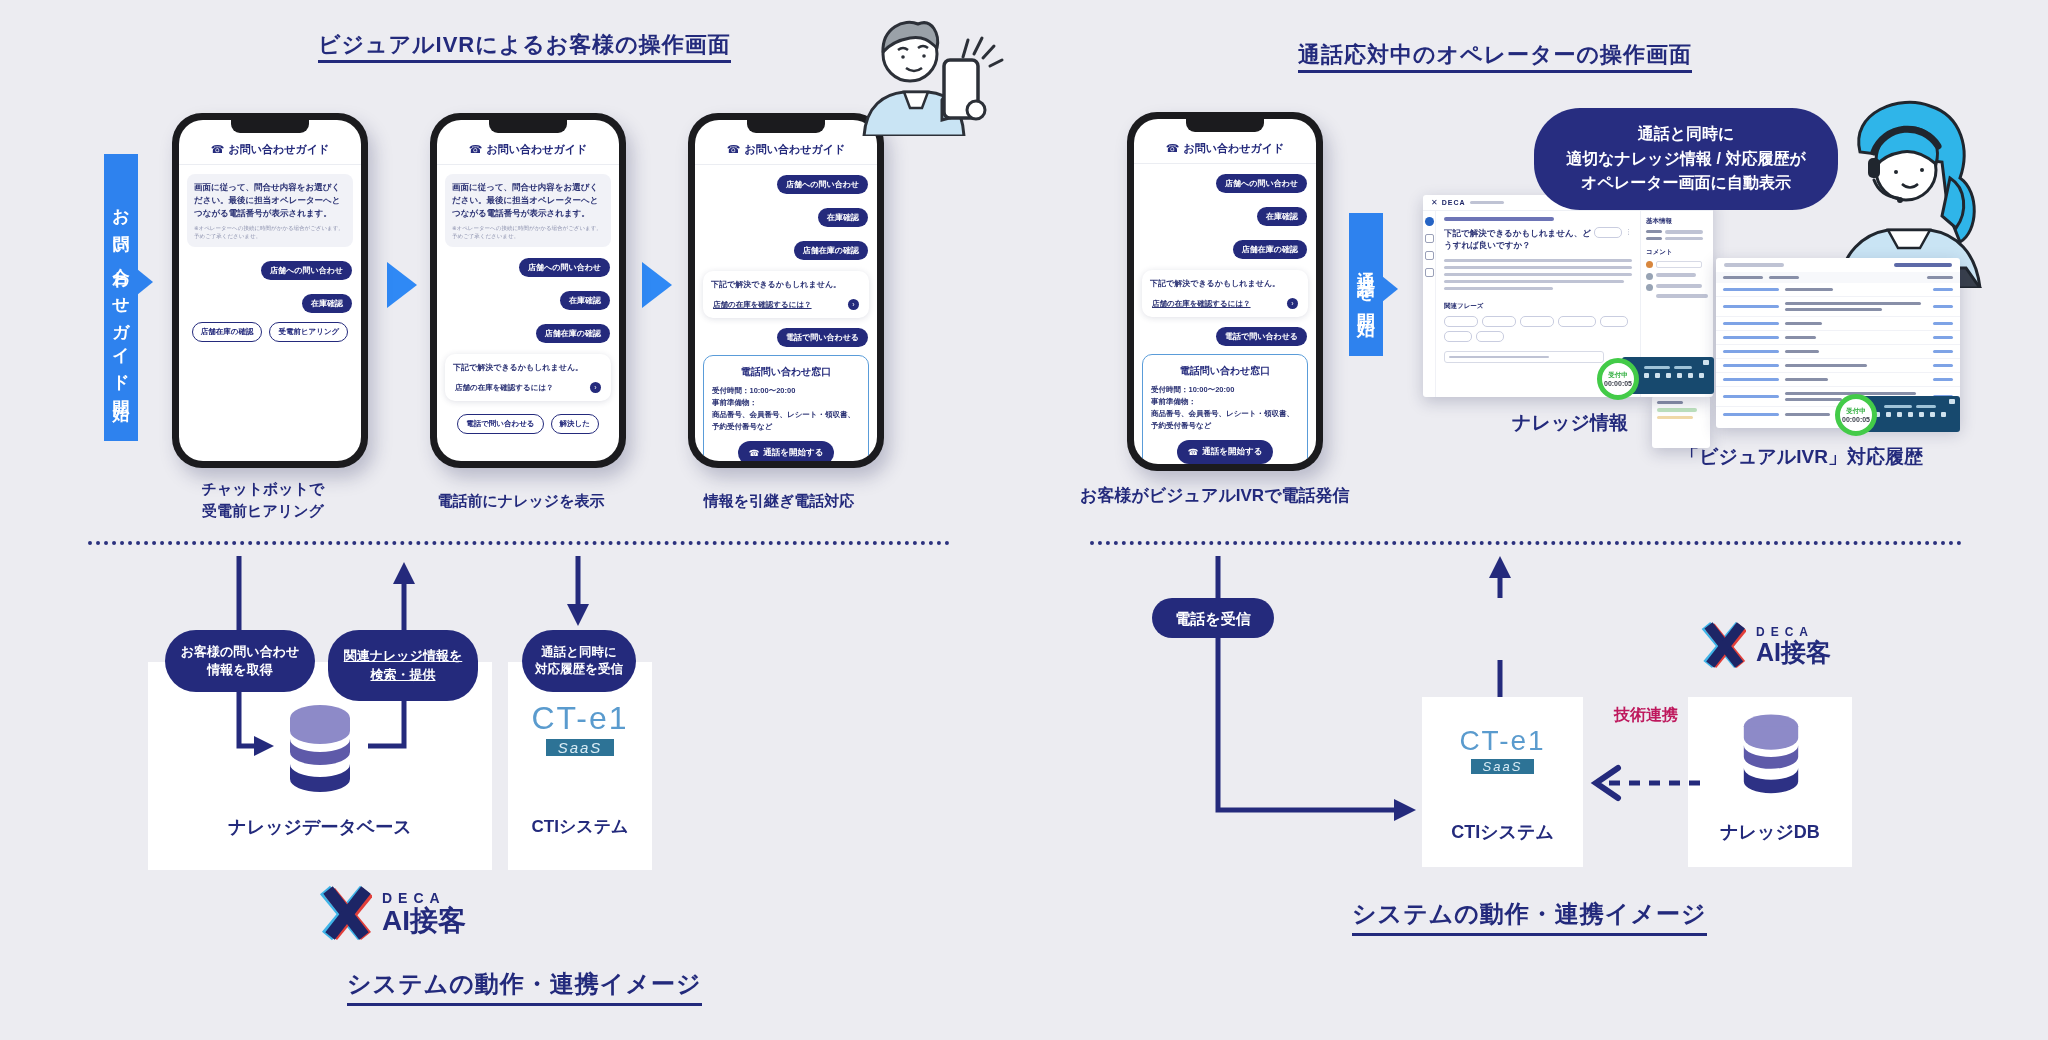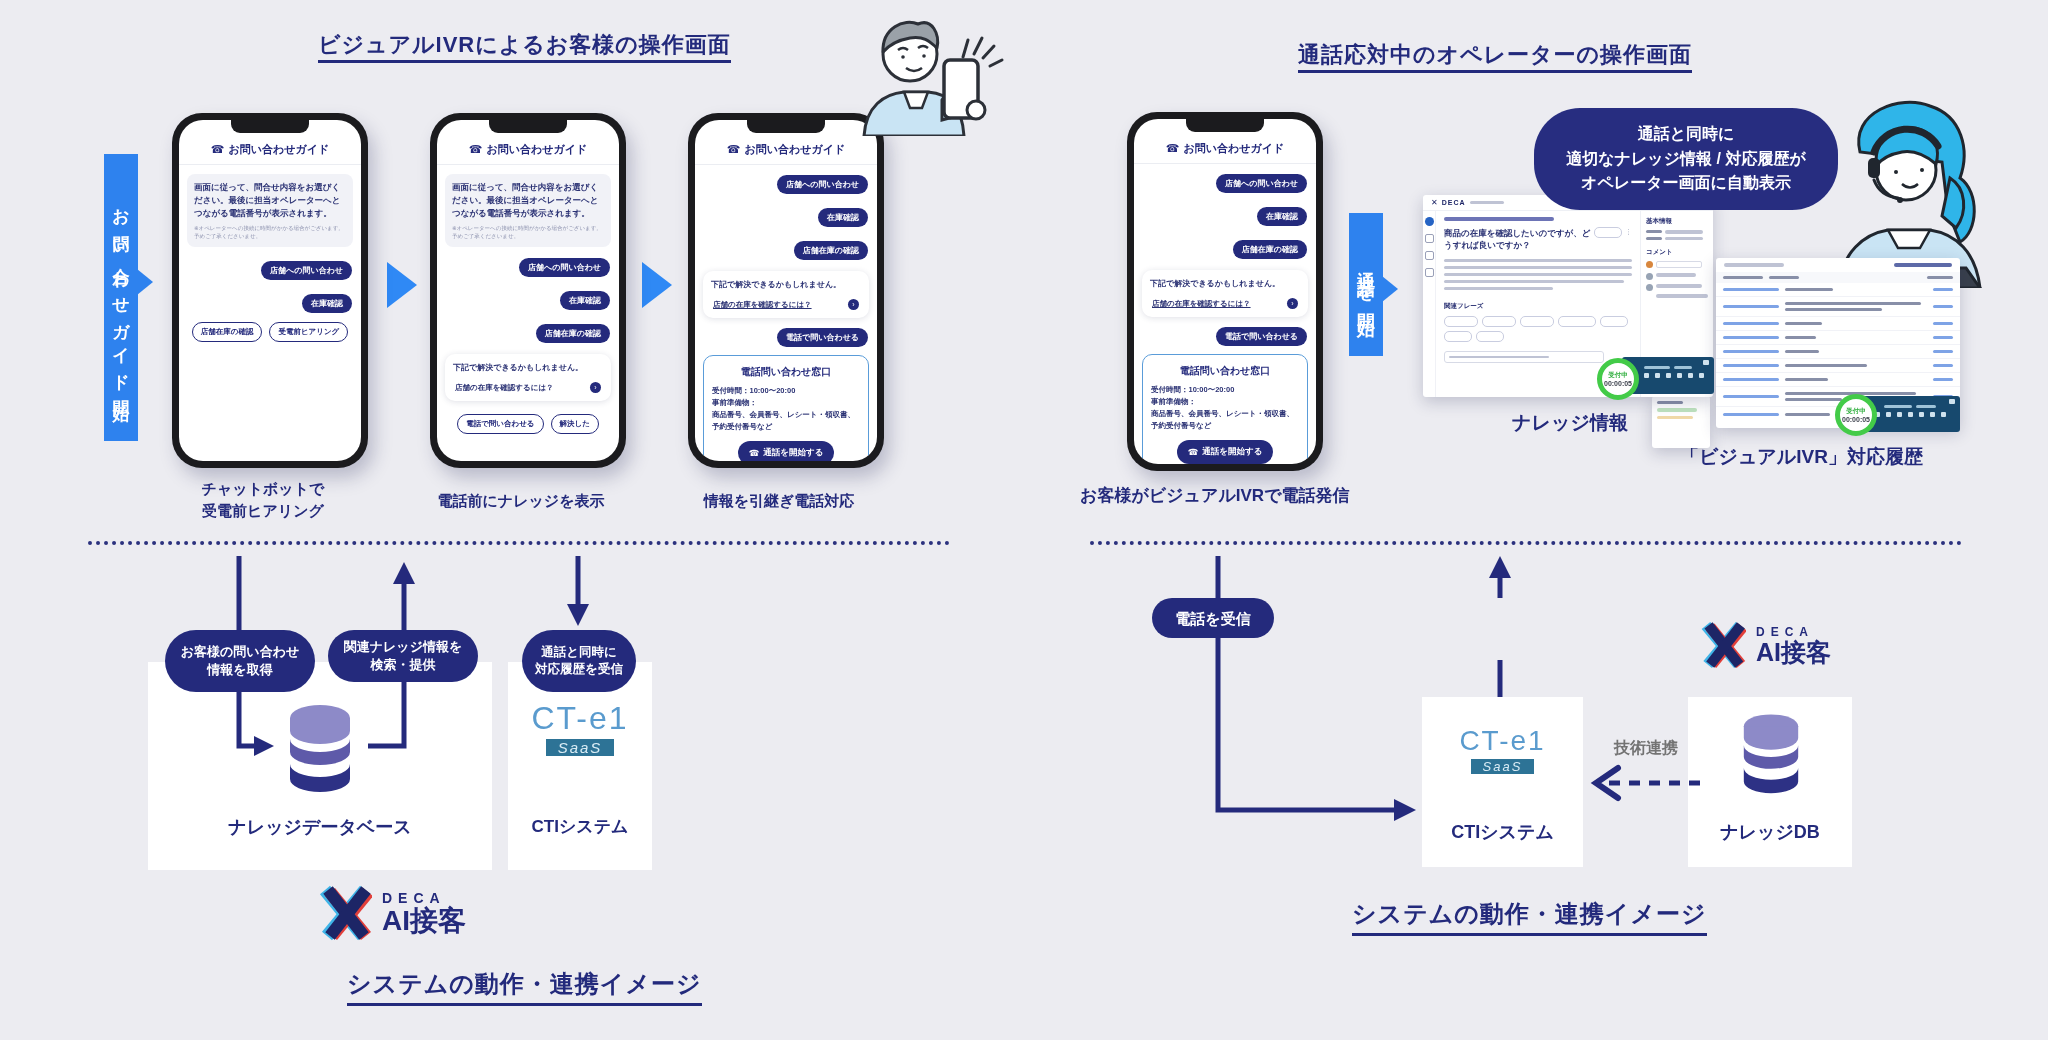--- a/index.html
+++ b/index.html
@@ -223,21 +223,21 @@
   <div class="abs cte1" style="left:508px;top:700px;width:144px;z-index:2;">
     <div class="nm" style="font-size:32px;">CT-e1</div>
     <div class="saas" style="font-size:15px;">SaaS</div>
   </div>
   <div class="abs box-label" style="left:508px;top:815px;width:144px;font-size:17px;">CTIシステム</div>
 
   <div class="abs flow-pill" style="left:165px;top:630px;width:150px;height:62px;font-size:13px;">
     <div>お客様の問い合わせ</div>
       <div>情報を取得</div>
   </div>
-  <div class="abs flow-pill" style="left:328px;top:630px;width:150px;height:52px;font-size:13px;">
+  <div class="abs flow-pill" style="left:328px;top:630px;width:150px;height:71px;font-size:13px;text-decoration:underline;">
     <div>関連ナレッジ情報を</div>
       <div>検索・提供</div>
   </div>
   <div class="abs flow-pill" style="left:522px;top:630px;width:114px;height:62px;font-size:12.5px;">
     <div>通話と同時に</div>
       <div>対応履歴を受信</div>
   </div>
 
   <div class="abs deca" style="left:318px;top:884px;">
     <svg width="54" height="58" viewBox="0 0 54 58">
@@ -328,21 +328,21 @@
     <div style="display:flex;height:186px;">
       <div style="width:16px;border-right:1px solid #f0f1f6;padding-top:6px;display:flex;flex-direction:column;align-items:center;gap:8px;">
         <span style="width:9px;height:9px;border-radius:50%;background:#2563c4;display:block;"></span>
         <span style="width:7px;height:7px;border-radius:2px;border:1px solid #9aa0b8;display:block;"></span>
         <span style="width:7px;height:7px;border-radius:2px;border:1px solid #9aa0b8;display:block;"></span>
         <span style="width:7px;height:7px;border-radius:2px;border:1px solid #9aa0b8;display:block;"></span>
       </div>
       <div style="flex:1;padding:6px 8px;">
         <div class="skb" style="width:110px;height:3.5px;background:#6d74b6;"></div>
         <div style="display:flex;justify-content:space-between;align-items:flex-start;margin-top:6px;">
-          <div style="width:150px;font-size:8.5px;font-weight:bold;color:#2b3274;line-height:1.45;">商品の在庫を確認したいのですが、どうすれば良いですか？</div>
+          <div style="width:150px;font-size:8.5px;font-weight:bold;color:#2b3274;line-height:1.45;">下記で解決できるかもしれません、どうすれば良いですか？</div>
           <div style="display:flex;gap:3px;align-items:center;">
             <span class="chip" style="width:18px;"></span>
             <span style="color:#9aa0b8;font-size:7px;">⋮</span>
           </div>
         </div>
         <div style="margin-top:8px;display:flex;flex-direction:column;gap:4px;">
           <span class="sk" style="width:100%;height:3px;"></span>
             <span class="sk" style="width:100%;height:3px;"></span>
           <span class="sk" style="width:100%;height:3px;"></span>
             <span class="sk" style="width:96%;height:3px;"></span>
@@ -552,17 +552,17 @@
 
   <div class="abs white-box" style="left:1688px;top:697px;width:164px;height:170px;"></div>
   <svg class="abs" style="left:1742px;top:713px;z-index:2;" width="58" height="88" viewBox="0 0 64 96">
     <ellipse cx="32" cy="14" rx="30" ry="13" fill="#8d8ac8"></ellipse>
     <path d="M2 14 h60 v13 a30 13 0 0 1 -60 0 z" fill="#8d8ac8"></path>
     <path d="M2 35 a30 13 0 0 0 60 0 v13 a30 13 0 0 1 -60 0 z" fill="#5e5aa9"></path>
     <path d="M2 60 a30 13 0 0 0 60 0 v15 a30 13 0 0 1 -60 0 z" fill="#2d3185"></path>
   </svg>
   <div class="abs box-label" style="left:1688px;top:820px;width:164px;font-size:18px;">ナレッジDB</div>
 
-  <div class="abs" style="left:1598px;top:738px;width:96px;text-align:center;font-size:16px;font-weight:bold;color:#737373;z-index:3;">技術連携</div>
+  <div class="abs" style="left:1598px;top:705px;width:96px;text-align:center;font-size:16px;font-weight:bold;color:#be185d;z-index:3;">技術連携</div>
 
   <div class="abs sys-title" style="left:1352px;top:898px;">システムの動作・連携イメージ</div>
 
 </div>
 
 </body></html>

